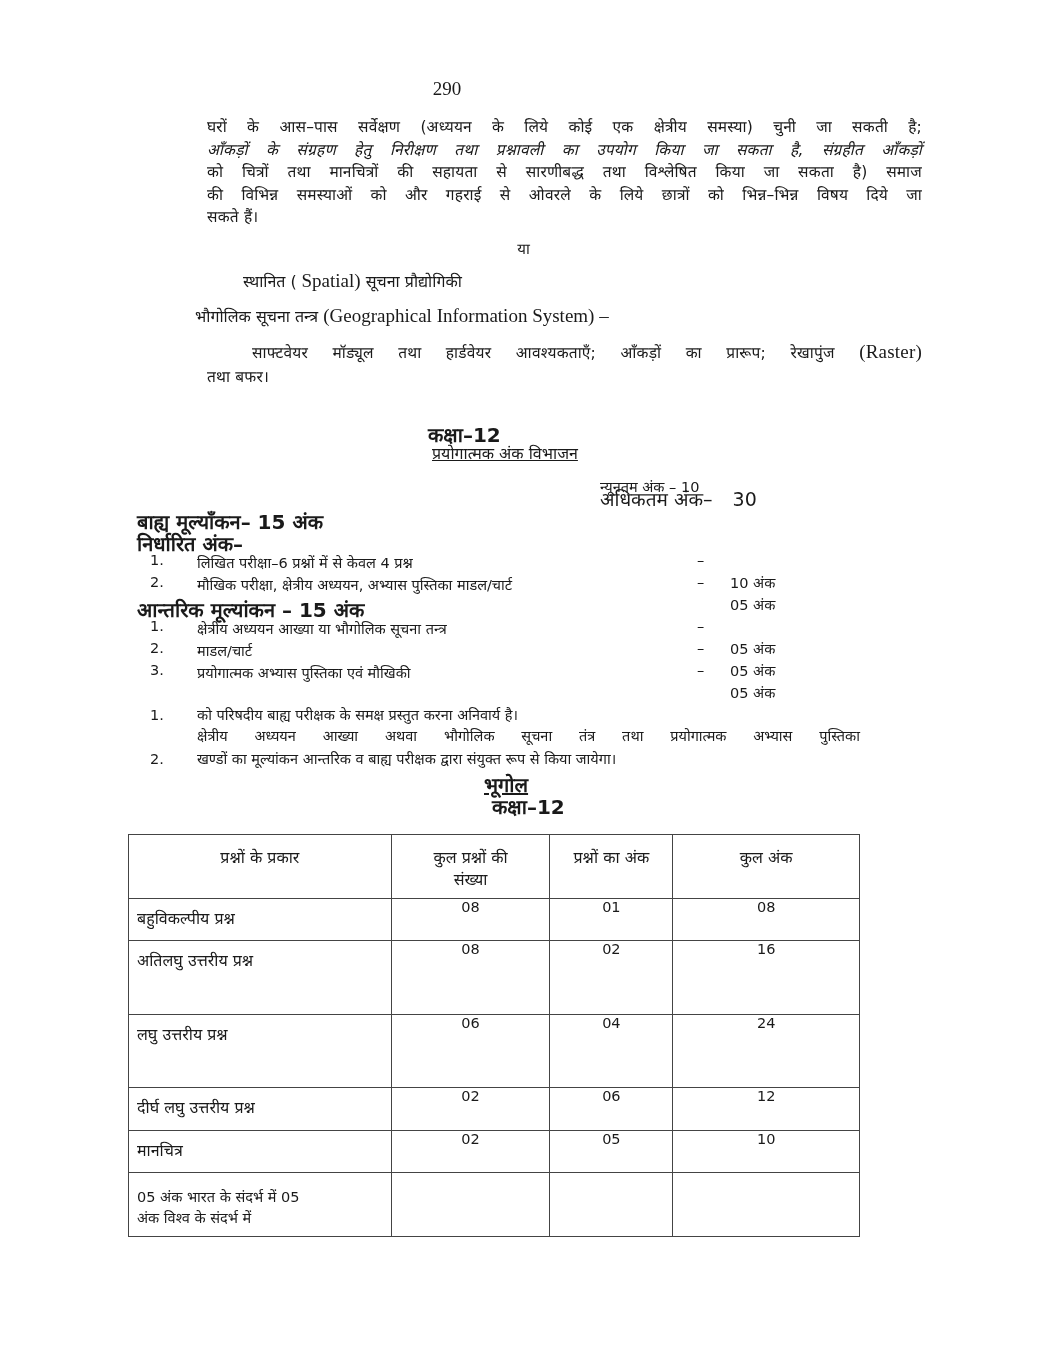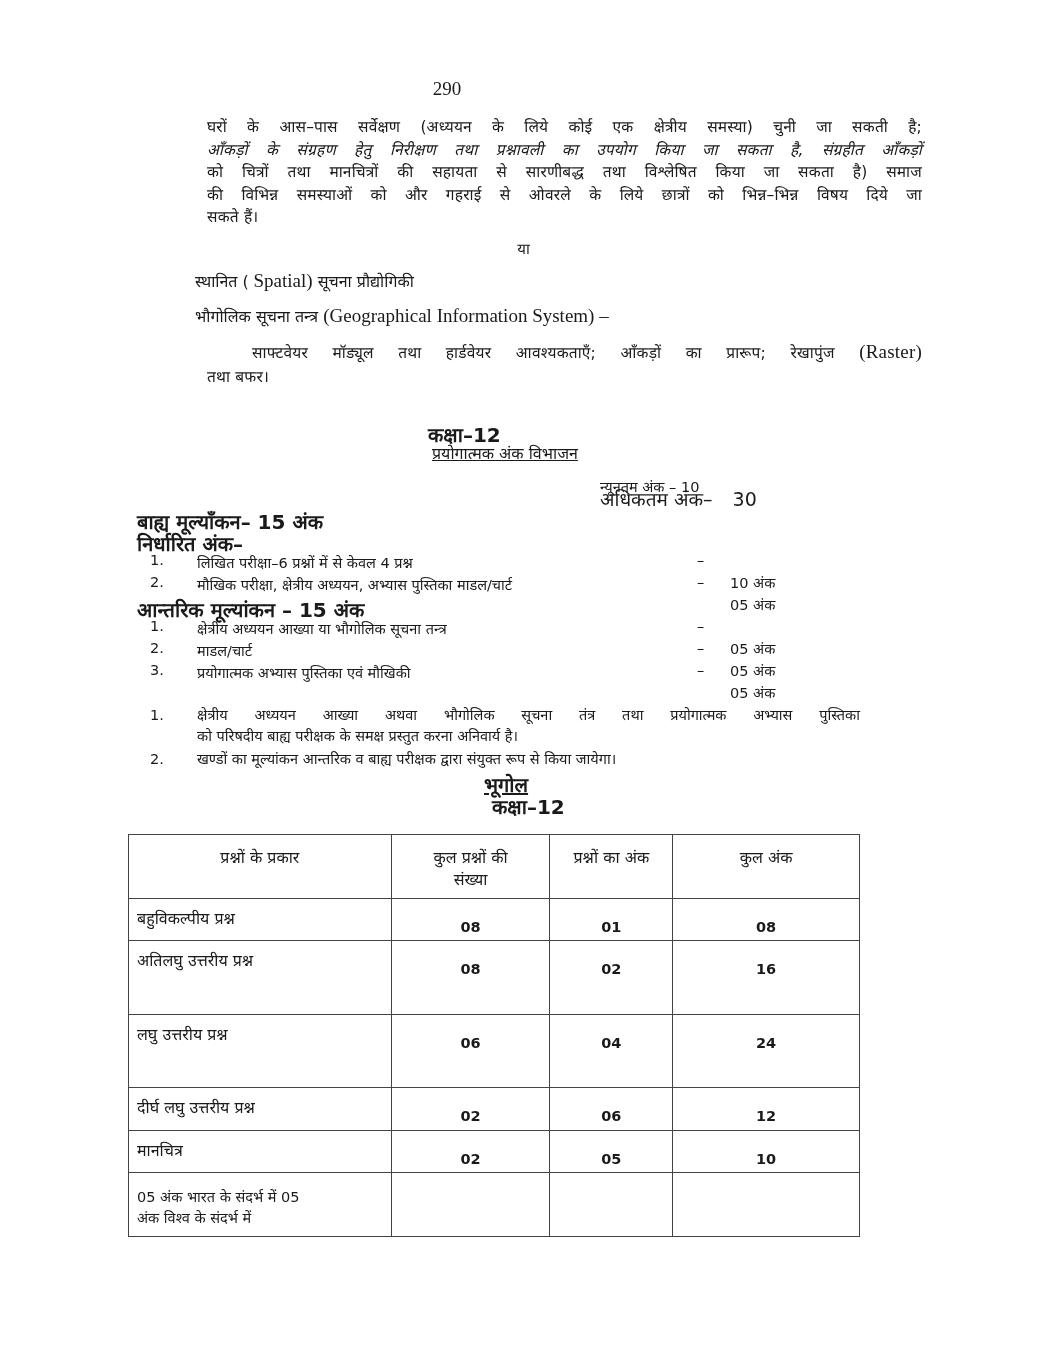--- a/index.html
+++ b/index.html
@@ -20,39 +20,39 @@
   .list-row .dash { position: absolute; left: 547px; }
   .list-row .marks { position: absolute; left: 580px; margin-top: 20px; }
   .note { left: 150px; width: 710px; font-size: 14.5px; white-space: normal; line-height: 21px; }
   .note .num { position: absolute; left: 0; top: 0; }
   .note .txt { margin-left: 47px; text-align: justify; display: block; }
   table.marks-table { position: absolute; left: 128px; top: 834px; border-collapse: collapse; width: 732px;
                       font-size: 14.5px; }
   table.marks-table td, table.marks-table th { border: 1.5px solid #444; vertical-align: top; padding: 0; }
   table.marks-table th { font-weight: normal; text-align: center; padding-top: 12px; font-size: 16px; line-height: 22px; }
   table.marks-table td.lbl { padding: 9px 8px 0 8px; text-align: left; font-size: 16px; line-height: 21px; }
-  table.marks-table td.val { text-align: center; padding-top: 20px; font-weight: bold; }
+  table.marks-table td.val { text-align: center; padding-top: 0; }
   .col1 { width: 262px; } .col2 { width: 158px; } .col3 { width: 122px; } .col4 { width: 186px; }
 </style>
 </head>
 <body>
 
 <div class="abs page-num serif">290</div>
 
 <div class="abs para" style="top:116px;">
   <div style="text-align-last:justify;">घरों के आस–पास सर्वेक्षण (अध्ययन के लिये कोई एक क्षेत्रीय समस्या) चुनी जा सकती है;</div>
   <div style="text-align-last:justify;font-style:italic;">आँकड़ों के संग्रहण हेतु निरीक्षण तथा प्रश्नावली का उपयोग किया जा सकता है, संग्रहीत आँकड़ों</div>
   <div style="text-align-last:justify;">को चित्रों तथा मानचित्रों की सहायता से सारणीबद्ध तथा विश्लेषित किया जा सकता है) समाज</div>
   <div style="text-align-last:justify;">की विभिन्न समस्याओं को और गहराई से ओवरले के लिये छात्रों को भिन्न–भिन्न विषय दिये जा</div>
   <div>सकते हैं।</div>
 </div>
 
 <div class="abs center-line" style="top:238px;">या</div>
 
-<div class="abs line" style="top:270px;">
+<div class="abs line" style="top:270px;margin-left:48px;">
   <span>स्थानित (</span><span class="en"> Spatial)</span><span> सूचना प्रौद्योगिकी</span>
 </div>
 
 <div class="abs line" style="top:305px;">
   <span>भौगोलिक सूचना तन्त्र </span><span class="en">(Geographical Information System) –</span>
 </div>
 
 <div class="abs para" style="top:340px; line-height:24px;">
   <div style="text-align-last:justify; padding-left:45px;">
     <span>साफ्टवेयर मॉड्यूल तथा हार्डवेयर आवश्यकताएँ; आँकड़ों का प्रारूप; रेखापुंज </span><span class="en">(Raster)</span>
@@ -100,22 +100,22 @@
 </div>
 <div class="abs list-row" style="top:662px;">
   <span class="num">3.</span>
   <span class="txt">प्रयोगात्मक अभ्यास पुस्तिका एवं मौखिकी</span>
   <span class="dash">–</span>
   <span class="marks">05 अंक</span>
 </div>
 
 <div class="abs note" style="top:705px;">
   <span class="num">1.</span>
+  <span class="txt">को परिषदीय बाह्य परीक्षक के समक्ष प्रस्तुत करना अनिवार्य है।</span>
   <span class="txt" style="text-align-last:justify;">क्षेत्रीय अध्ययन आख्या अथवा भौगोलिक सूचना तंत्र तथा प्रयोगात्मक अभ्यास पुस्तिका</span>
-  <span class="txt">को परिषदीय बाह्य परीक्षक के समक्ष प्रस्तुत करना अनिवार्य है।</span>
 </div>
 <div class="abs note" style="top:749px;">
   <span class="num">2.</span>
   <span class="txt">खण्डों का मूल्यांकन आन्तरिक व बाह्य परीक्षक द्वारा संयुक्त रूप से किया जायेगा।</span>
 </div>
 
 <div class="abs heading-b u" style="top:771px; left:484px;">भूगोल</div>
 <div class="abs heading-b" style="top:793px; left:492px;">कक्षा–12</div>
 
 <table class="marks-table">

